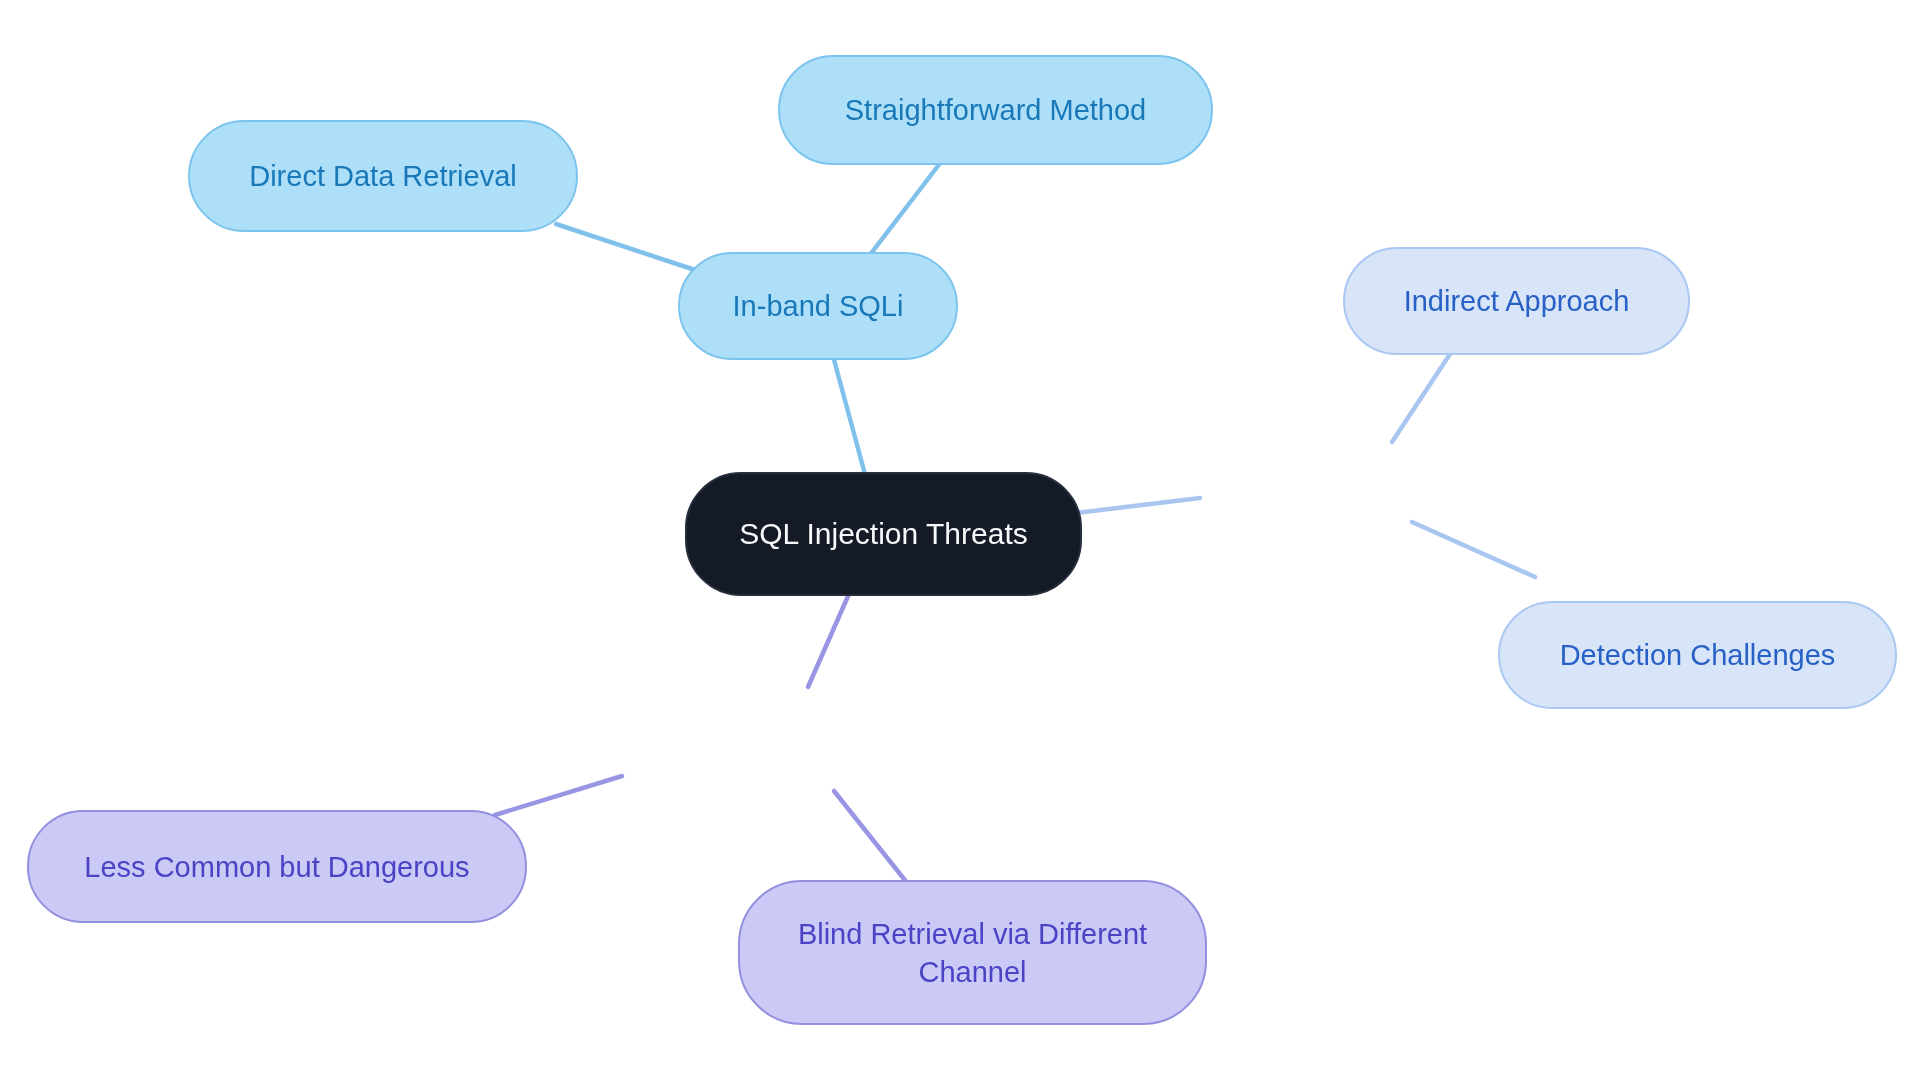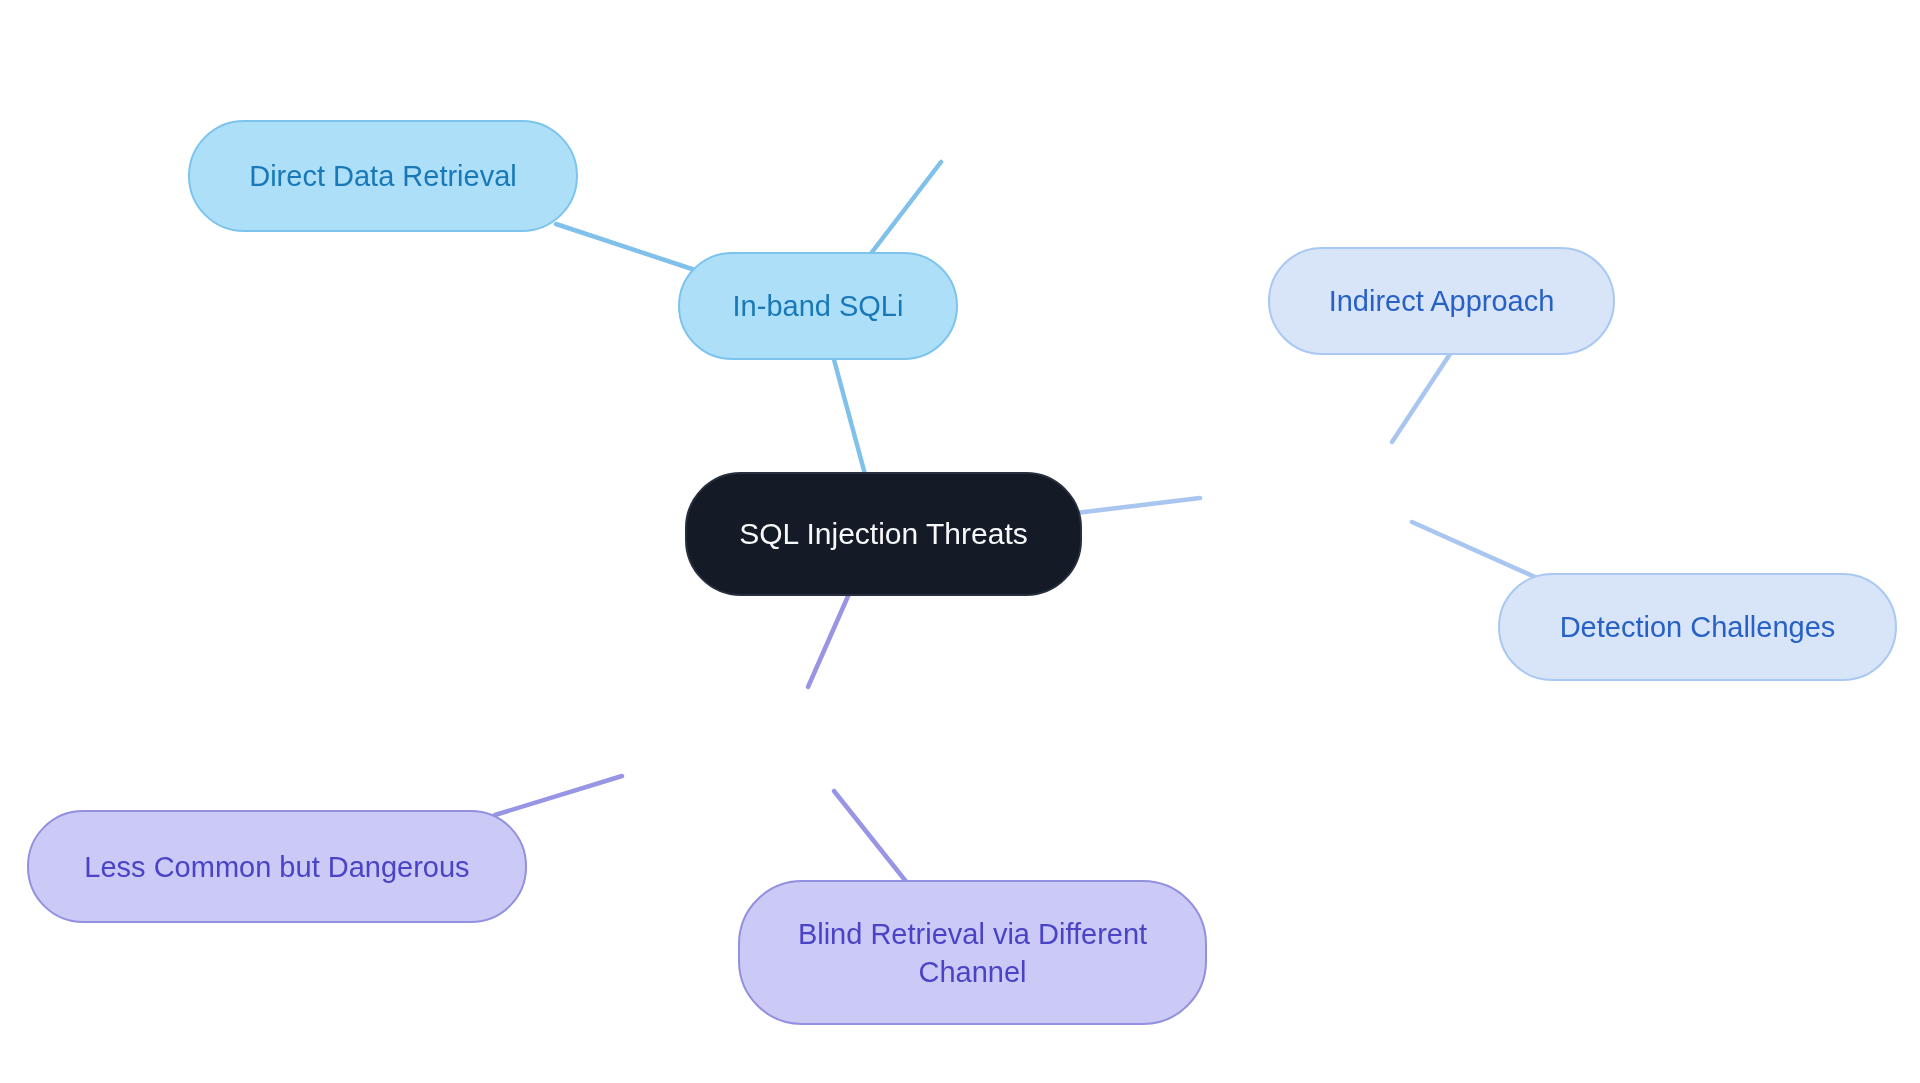--- a/index.html
+++ b/index.html
@@ -67,22 +67,22 @@
     border-color: var(--outband-border, #9290df);
     color: var(--outband-text, #4b43c6);
   }
 
   
   #n-center        { left: 685px;  top: 472px; width: 397px; height: 124px; }
   #n-inband        { left: 678px;  top: 252px; width: 280px; height: 108px; }
   #n-direct        { left: 188px;  top: 120px; width: 390px; height: 112px; }
   #n-straight      { left: 778px;  top: 55px;  width: 435px; height: 110px; }
   #n-blind         { left: 1193px; top: 437px; width: 243px; height: 111px; }
-  #n-indirect      { left: 1268px; top: 247px; width: 347px; height: 108px; }
-  #n-detection     { left: 1498px; top: 573px; width: 399px; height: 108px; }
+  #n-indirect      { left: 1343px; top: 247px; width: 347px; height: 108px; }
+  #n-detection     { left: 1498px; top: 601px; width: 399px; height: 108px; }
   #n-outband       { left: 610px;  top: 683px; width: 347px; height: 112px; }
   #n-lesscommon    { left: 27px;   top: 810px; width: 500px; height: 113px; }
   #n-datachannel   { left: 738px;  top: 880px; width: 469px; height: 145px; border-radius: 64px; }
 </style>
 </head>
 <body>
 
 <div class="canvas">
 
   <svg class="edges" viewBox="0 0 1920 1083">
@@ -100,20 +100,23 @@
   <div id="n-center" class="node node-center">
     <span>SQL Injection Threats</span>
   </div>
 
   <div id="n-inband" class="node node-inband">
     <span>In-band SQLi</span>
   </div>
   <div id="n-direct" class="node node-inband">
     <span>Direct Data Retrieval</span>
   </div>
+  <div id="n-straight" class="node node-inband">
+    <span>Straightforward Method</span>
+  </div>
 
   <div id="n-indirect" class="node node-blind">
     <span>Indirect Approach</span>
   </div>
   <div id="n-detection" class="node node-blind">
     <span>Detection Challenges</span>
   </div>
 
   <div id="n-lesscommon" class="node node-outband">
     <span>Less Common but Dangerous</span>

